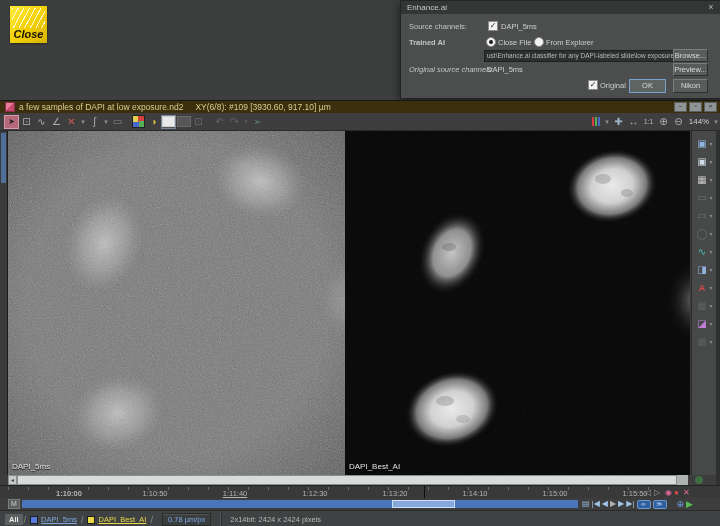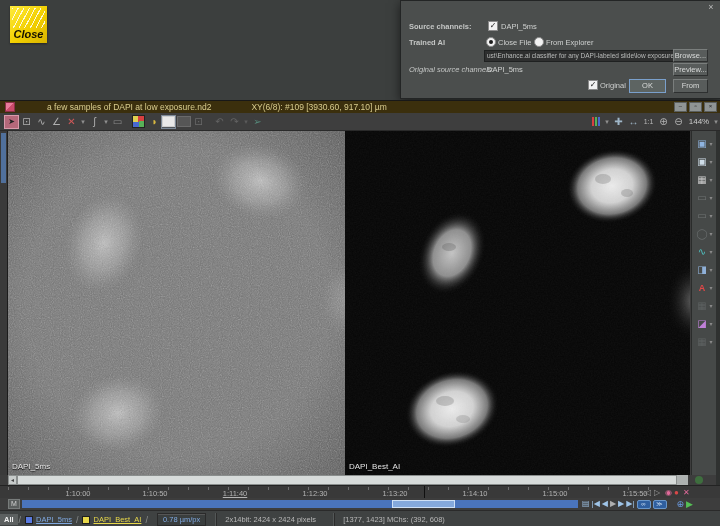--- a/index.html
+++ b/index.html
@@ -15,21 +15,21 @@
   #dlg .close{position:absolute;right:4px;top:0;width:10px;height:13px;color:#bcbcbc;font-size:9px;line-height:13px;text-align:center;}
   .dlabel{color:#c4c6c5;font-size:7.5px;}
   .dvalue{color:#cfd1d0;font-size:7.5px;}
   .chk{width:8px;height:8px;background:#f2f2f2;border:1px solid #8a8a8a;font-size:8px;line-height:8px;color:#1d1d1d;text-align:center;}
   .radio{width:8px;height:8px;border-radius:50%;background:#f2f2f2;border:1px solid #8a8a8a;}
   .radio.sel::after{content:"";position:absolute;left:2px;top:2px;width:4px;height:4px;border-radius:50%;background:#1d1d1d;}
   .dbtn{background:#585c5b;border:1px solid #7a7e7d;border-bottom-color:#2e3030;border-right-color:#2e3030;color:#d9dbda;font-size:7.5px;text-align:center;}
   #dlg .path{background:#2e2f2f;border:1px solid #1f2121;color:#b9bbba;font-size:6.5px;line-height:10px;white-space:nowrap;overflow:hidden;text-align:right;padding:0 2px;}
   
   #win{left:0;top:100px;width:720px;height:426px;background:#3d3d3d;border-top:1px solid #181818;}
-  #titlebar{position:absolute;left:0;top:0;width:720px;height:12px;background:#3b2f0d;display:flex;align-items:center;font-size:8.5px;color:#d9cd8f;gap:28px;}
+  #titlebar{position:absolute;left:0;top:0;width:720px;height:12px;background:#3b2f0d;display:flex;align-items:center;font-size:8.5px;color:#d9cd8f;}
   #docicon{width:8px;height:8px;margin:0 4px 0 5px;background:linear-gradient(135deg,#e87a9a 0 50%,#c94a6a 50% 100%);border:1px solid #8a3048;}
   .winbtn{width:11px;height:8px;background:#8f9494;border:1px solid #5a5e5e;color:#222;font-size:6px;line-height:7px;text-align:center;margin-left:2px;}
   #toolbar{position:absolute;left:0;top:12px;width:720px;height:18px;background:#3e3e3e;border-bottom:1px solid #2a2a2a;display:flex;align-items:center;padding-left:4px;box-sizing:border-box;}
   .ticon{width:15px;height:14px;display:flex;align-items:center;justify-content:center;font-size:10px;color:#b0b0b0;flex:none;}
   .ticon.sm{width:8px;font-size:7px;color:#8f8f8f;}
   .tsel{background:#b5687a;border:1px solid #d89aaa;box-sizing:border-box;color:#222;}
   .tsep{width:6px;flex:none;}
   #cgrid{width:11px;height:11px;background:conic-gradient(#d84040 0 25%,#58b058 0 50%,#4868d0 0 75%,#e0d050 0 100%);border:1px solid #222;}
   .monitor{width:12px;height:9px;border:1px solid #cfcfcf;background:#e9e9e9;}
   .monitor.dim{border-color:#6a6a6a;background:#565656;}
@@ -60,61 +60,62 @@
   .tlico{position:absolute;top:2px;font-size:8px;line-height:9px;}
   #mrow{left:0;top:397px;width:720px;height:12px;background:#3d3d3d;}
   #mbox{position:absolute;left:8px;top:1px;width:12px;height:10px;background:#5a5e5d;border:1px solid #787c7b;box-sizing:border-box;color:#d2d2d2;font-size:7px;line-height:8px;text-align:center;}
   #ptrack{position:absolute;left:22px;top:2px;width:556px;height:8px;background:#4a74bc;}
   #pthumb{position:absolute;left:370px;top:0;width:63px;height:8px;background:#85a9dc;border:1px solid #cfe0f5;box-sizing:border-box;}
   #transport{position:absolute;left:582px;top:1px;height:10px;display:flex;align-items:center;gap:2px;}
   .pico{font-size:8px;line-height:10px;color:#9fc4e8;}
   .pill{width:14px;height:9px;background:#2f5f9f;border:1px solid #6a96c8;border-radius:2px;color:#d8e8f8;font-size:6px;line-height:7px;text-align:center;box-sizing:border-box;}
   #statusbar{left:0;top:409px;width:720px;height:17px;background:#3f4242;border-top:1px solid #2a2a2a;display:flex;align-items:center;font-size:7.5px;color:#b8b8b8;}
   .slash{color:#888c8b;font-size:9px;margin:0 1px;}
-  #tab-all{background:#5c6060;color:#f0f0f0;font-weight:bold;padding:1px 4px;}
+  #tab-all{background:#5c6060;color:#f0f0f0;font-weight:bold;padding:1px 4px;margin-left:5px;}
   .chtab{display:flex;align-items:center;gap:3px;padding:1px 3px;}
   .chsq{width:6px;height:6px;border:1px solid #1e1e1e;}
   .chname{text-decoration:underline;}
   #scalebox{margin-left:8px;background:#3a3e3e;border:1px solid #2a2a2a;box-shadow:inset 0 1px 0 #555;color:#7fa8e0;padding:1px 5px;}
   .scell{border-left:1px solid #2c2c2c;box-shadow:-1px 0 0 #535757;padding:2px 8px;margin-left:10px;white-space:nowrap;}
 </style>
 </head>
 <body>
 
 <div id="stage">
 
   <div class="abs" id="nikon">
     <div class="rays"></div>
     <div class="brand">Close</div>
   </div>
 
   <div class="abs" id="dlg">
+    <div class="titlebar">Enhance.ai</div>
     <div class="close">×</div>
 
-    <div class="abs dlabel" style="left:8px;top:21px;font-weight:bold;">Source channels:</div>
+    <div class="abs dlabel" style="left:8px;top:21px;">Source channels:</div>
     <div class="abs chk" style="left:87px;top:20px;">✓</div>
     <div class="abs dvalue" style="left:100px;top:21px;">DAPI_5ms</div>
 
     <div class="abs dlabel" style="left:8px;top:37px;font-weight:bold;">Trained AI</div>
     <div class="abs radio sel" style="left:85px;top:36px;"></div>
     <div class="abs dvalue" style="left:97px;top:37px;">Close File</div>
     <div class="abs radio" style="left:133px;top:36px;"></div>
     <div class="abs dvalue" style="left:145px;top:37px;">From Explorer</div>
 
     <div class="abs path" style="left:83px;top:49px;width:184px;height:10px;">ust\Enhance.ai classifier for any DAPI-labeled slide\low exposure DAPI.eai</div>
     <div class="abs dbtn" style="left:272px;top:48px;width:33px;height:11px;line-height:11px;">Browse...</div>
 
     <div class="abs dlabel" style="left:8px;top:64px;font-style:italic;">Original source channels:</div>
     <div class="abs dvalue" style="left:86px;top:64px;">DAPI_5ms</div>
     <div class="abs dbtn" style="left:272px;top:62px;width:33px;height:11px;line-height:11px;">Preview...</div>
 
     <div class="abs chk" style="left:187px;top:79px;">✓</div>
     <div class="abs dvalue" style="left:199px;top:80px;">Original</div>
     <div class="abs dbtn" style="left:228px;top:78px;width:35px;height:12px;line-height:12px;border-color:#7aa0cc;background:#5d6462;">OK</div>
-    <div class="abs dbtn" style="left:272px;top:78px;width:33px;height:12px;line-height:12px;">From</div>
+    <div class="abs dbtn" style="left:272px;top:78px;width:33px;height:12px;line-height:12px;">Nikon</div>
   </div>
 
   <div class="abs" id="win">
 
     <div id="titlebar">
       <div id="docicon"></div>
       <span>a few samples of DAPI at low exposure.nd2</span>
       <span style="margin-left:12px;">XY(6/8): #109 [3930.60, 917.10] µm</span>
       <span style="margin-left:auto;margin-right:3px;display:flex;">
         <span class="winbtn">–</span>
@@ -294,21 +295,21 @@
     <div class="abs" id="hscroll">
       <span id="hs-left">◂</span>
       <span id="hs-track">
           <span id="hs-thumb"></span>
         </span>
       <span id="hs-green"></span>
     </div>
 
     <div class="abs" id="timeline">
       <span id="tickstrip"></span>
-      <span class="tick" style="left:56px;">1:10:00</span>
+      <span class="tick" style="left:47px;font-weight:bold;">1:10:00</span>
       <span class="tick" style="left:133px;">1:10:50</span>
       <span class="tick" style="left:213px;text-decoration:underline;">1:11:40</span>
       <span class="tick" style="left:293px;">1:12:30</span>
       <span class="tick" style="left:373px;">1:13:20</span>
       <span class="tick" style="left:453px;">1:14:10</span>
       <span class="tick" style="left:533px;">1:15:00</span>
       <span class="tick" style="left:613px;">1:15:50</span>
       <span id="playhead"></span>
       <span class="tlico" style="left:645px;color:#9a9a9a;">◁</span>
       <span class="tlico" style="left:654px;color:#9a9a9a;">▷</span>
@@ -345,17 +346,16 @@
         <span class="chname" style="color:#7fa8e0;">DAPI_5ms</span>
       </span>
       <span class="slash">/</span>
       <span class="chtab">
         <span class="chsq" style="background:#e8d84a;"></span>
         <span class="chname" style="color:#e8d84a;">DAPI_Best_AI</span>
       </span>
       <span class="slash">/</span>
       <span id="scalebox">0.78 µm/px</span>
       <span class="scell">2x14bit: 2424 x 2424 pixels</span>
-      <span class="scell">[1377, 1423] MChs: (392, 608)</span>
     </div>
 
   </div>
 </div>
 
 </body></html>

